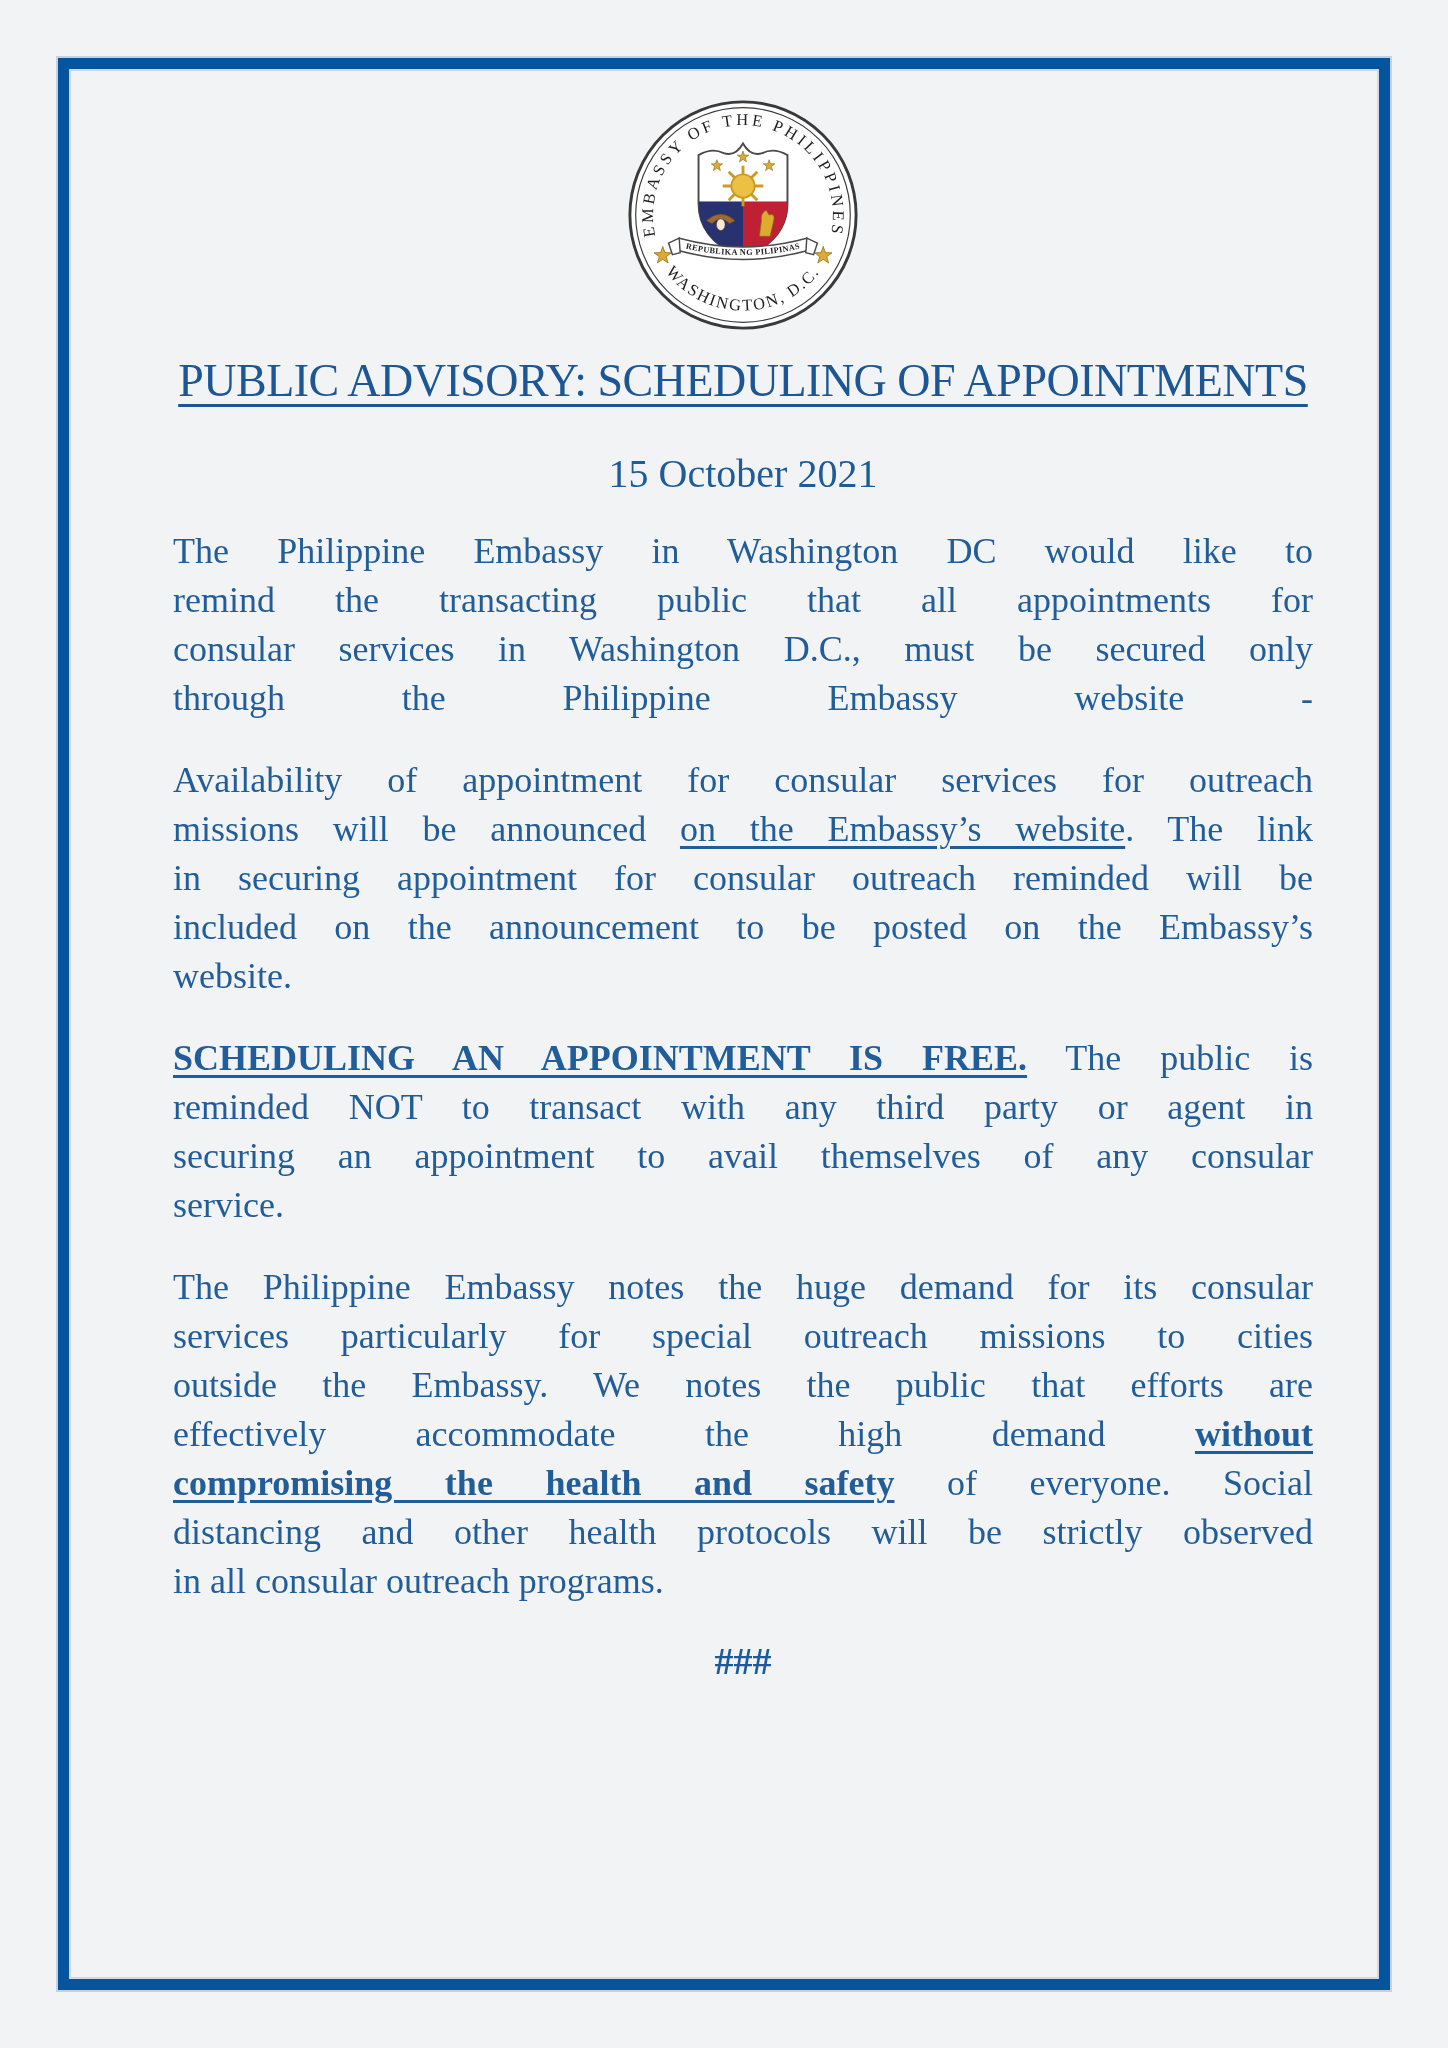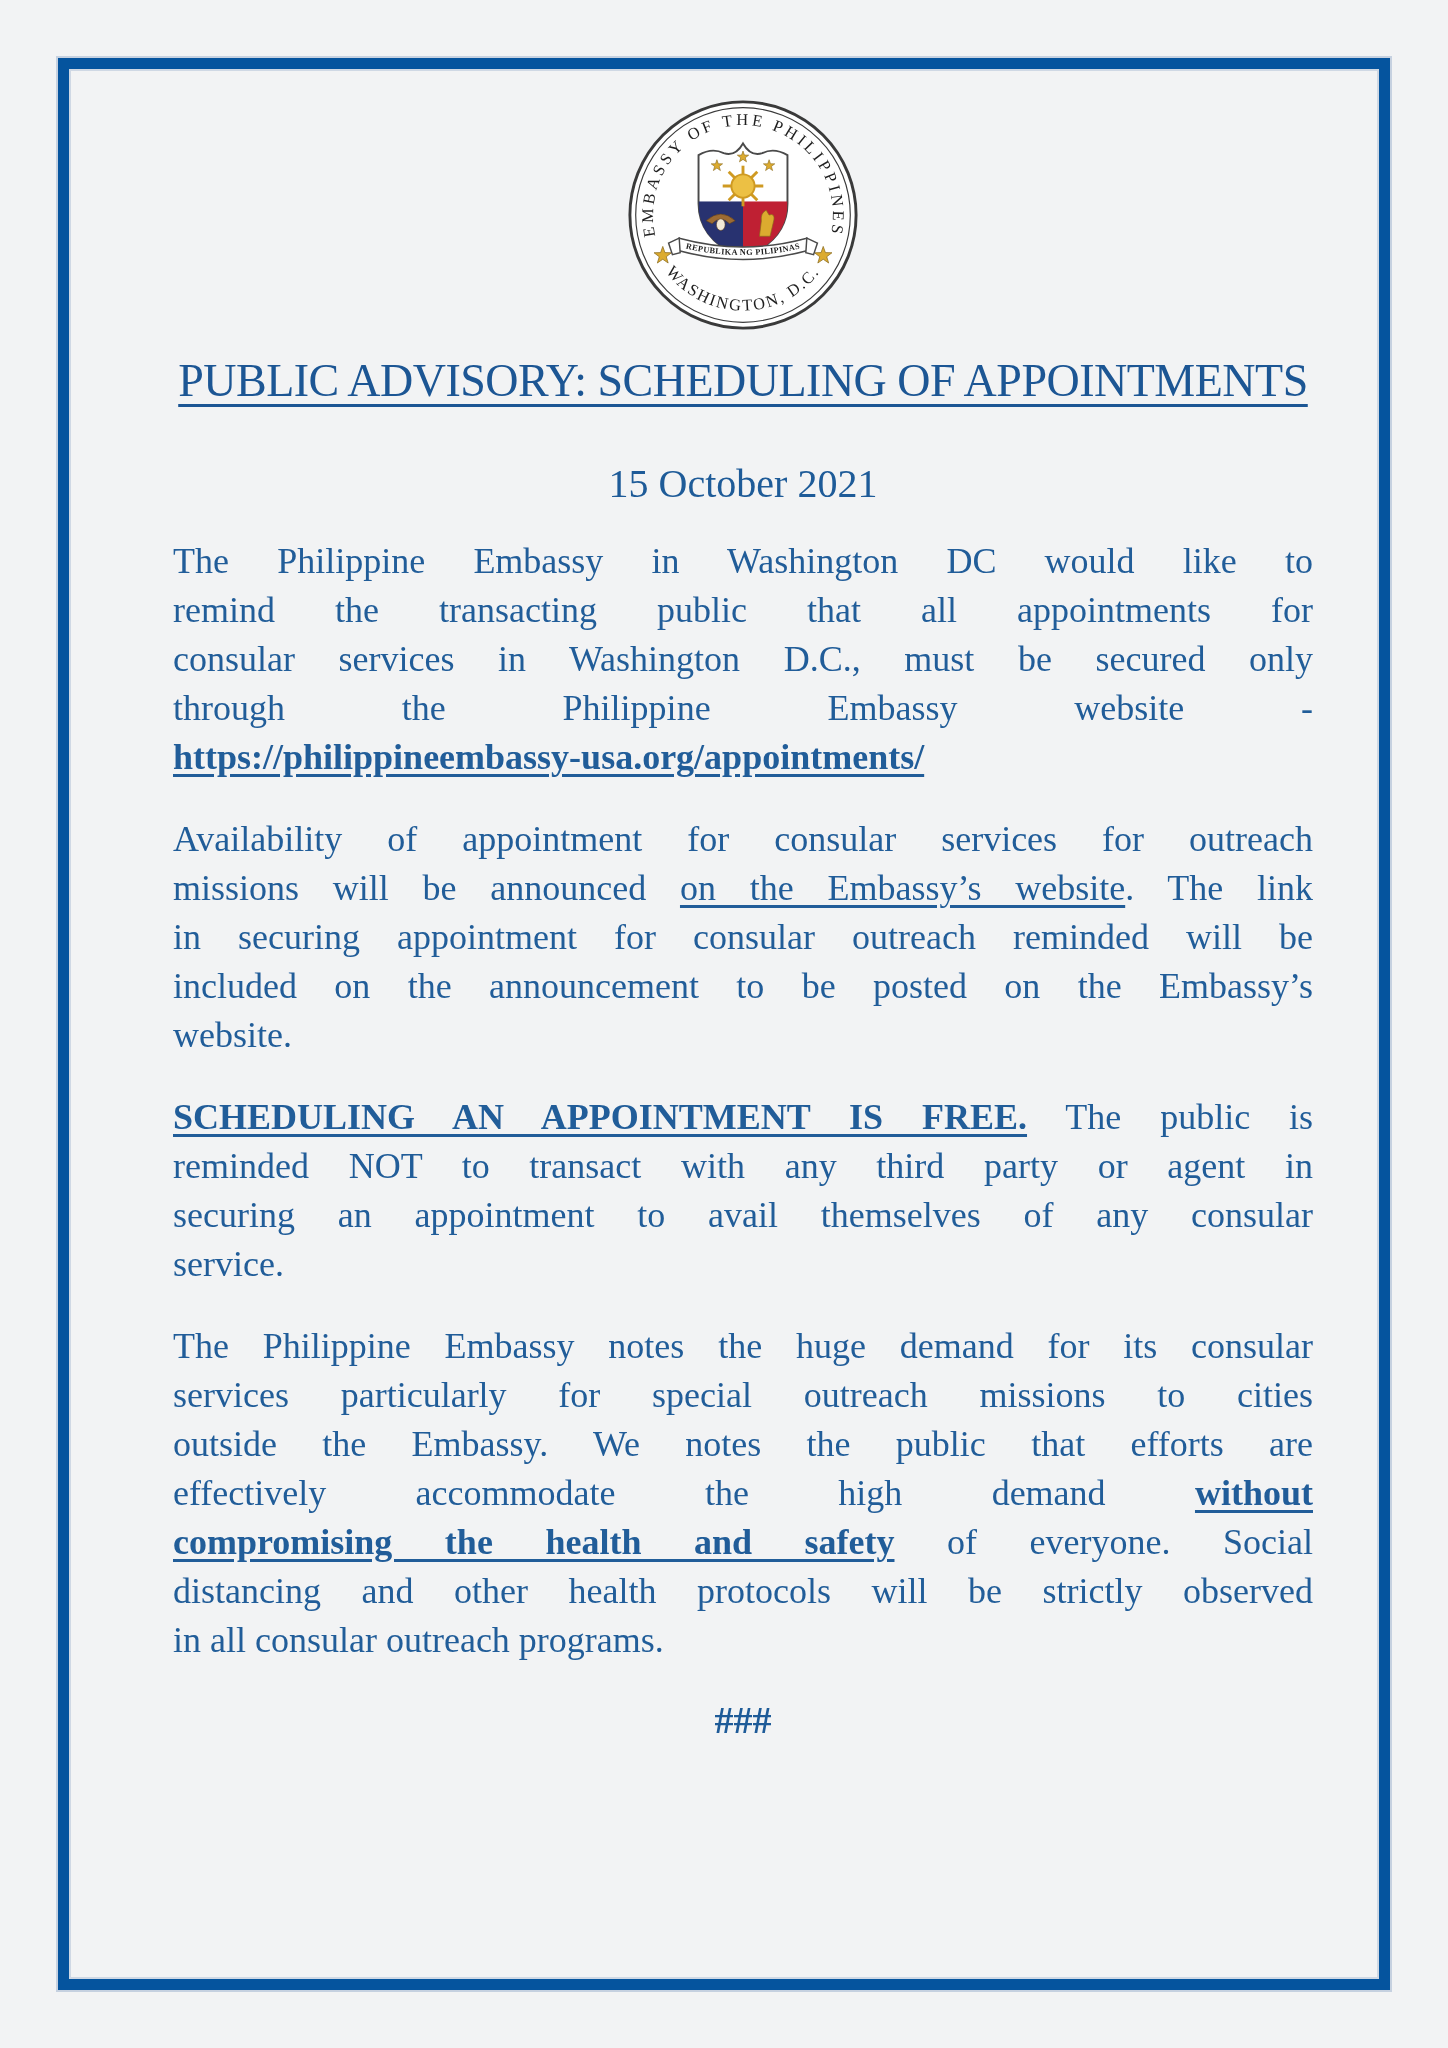--- a/index.html
+++ b/index.html
@@ -34,21 +34,21 @@
     letter-spacing:-0.5px;
     color:#1c5694;
     line-height:56px;
   }
   .doc-title span{
     text-decoration:underline;
     text-decoration-thickness:3px;
     text-underline-offset:8px;
   }
   .doc-date{
-    margin-top:50px;
+    margin-top:40px;
     text-align:center;
     font-size:40px;
     color:#1e5b98;
     line-height:50px;
   }
   .body-text{
     margin-top:28px;
     color:#215d99;
     font-size:36px;
     line-height:49px;
@@ -145,21 +145,20 @@
     <div class="doc-title"><span>PUBLIC ADVISORY: SCHEDULING OF APPOINTMENTS</span></div>
 
     <div class="doc-date">15 October 2021</div>
 
     <div class="body-text">
         <div class="para">
           <div class="line"><span class="seg">The Philippine Embassy in Washington DC would like to</span></div>
           <div class="line"><span class="seg">remind the transacting public that all appointments for</span></div>
           <div class="line"><span class="seg">consular services in Washington D.C., must be secured only</span></div>
           <div class="line"><span class="seg">through the Philippine Embassy website -</span></div>
-          <div class="line last"><span class="seg b u">https://philippineembassy-usa.org/appointments/</span></div>
         </div>
         <div class="para">
           <div class="line"><span class="seg">Availability of appointment for consular services for outreach</span></div>
           <div class="line"><span class="seg">missions will be announced </span><span class="seg u">on the Embassy’s website</span><span class="seg">. The link</span></div>
           <div class="line"><span class="seg">in securing appointment for consular outreach reminded will be</span></div>
           <div class="line"><span class="seg">included on the announcement to be posted on the Embassy’s</span></div>
           <div class="line last"><span class="seg">website.</span></div>
         </div>
         <div class="para">
           <div class="line"><span class="seg b u">SCHEDULING AN APPOINTMENT IS FREE.</span><span class="seg"> The public is</span></div>

